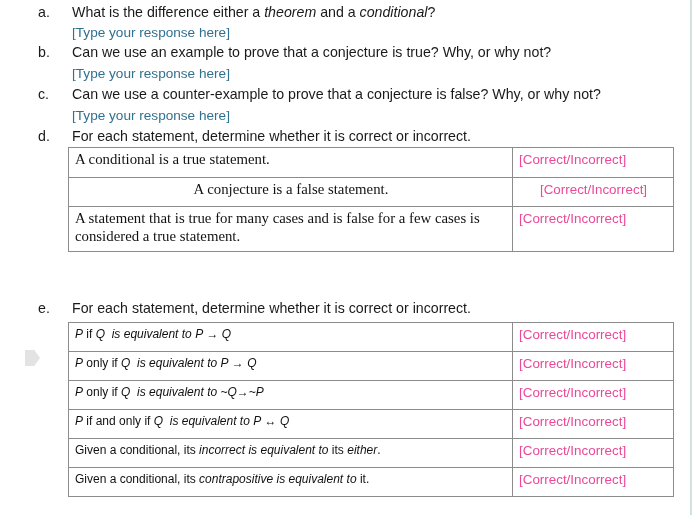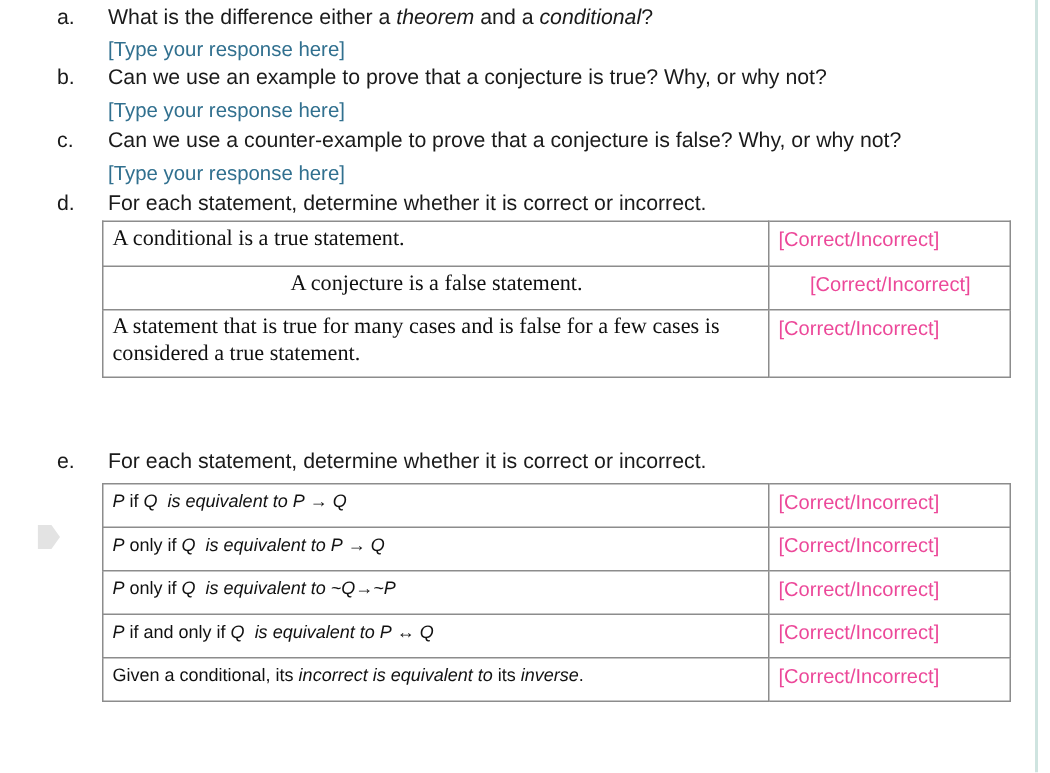--- a/index.html
+++ b/index.html
@@ -216,21 +216,25 @@
     </tr>
     <tr>
       <td class="stmt-cell"><span class="var">P</span>&nbsp;only&nbsp;if&nbsp;<span class="var">Q</span>&nbsp;&nbsp;<em>is</em>&nbsp;<em>equivalent</em>&nbsp;<em>to</em>&nbsp;<span class="var">~Q→~P</span></td>
       <td class="mark-cell">[Correct/Incorrect]</td>
     </tr>
     <tr>
       <td class="stmt-cell"><span class="var">P</span>&nbsp;if&nbsp;and&nbsp;only&nbsp;if&nbsp;<span class="var">Q</span>&nbsp;&nbsp;<em>is</em>&nbsp;<em>equivalent</em>&nbsp;<em>to</em>&nbsp;<span class="var">P</span>&nbsp;↔&nbsp;<span class="var">Q</span></td>
       <td class="mark-cell">[Correct/Incorrect]</td>
     </tr>
     <tr>
-      <td class="stmt-cell">Given&nbsp;a&nbsp;conditional,&nbsp;its&nbsp;<em>incorrect</em>&nbsp;<em>is</em>&nbsp;<em>equivalent</em>&nbsp;<em>to</em>&nbsp;its&nbsp;<em>inverse</em>.</td>
+      <td class="stmt-cell">Given&nbsp;a&nbsp;conditional,&nbsp;its&nbsp;<em>incorrect</em>&nbsp;<em>is</em>&nbsp;<em>equivalent</em>&nbsp;<em>to</em>&nbsp;its&nbsp;<em>either</em>.</td>
+      <td class="mark-cell">[Correct/Incorrect]</td>
+    </tr>
+    <tr>
+      <td class="stmt-cell">Given&nbsp;a&nbsp;conditional,&nbsp;its&nbsp;<em>contrapositive</em>&nbsp;<em>is</em>&nbsp;<em>equivalent</em>&nbsp;<em>to</em>&nbsp;it.</td>
       <td class="mark-cell">[Correct/Incorrect]</td>
     </tr>
   </tbody>
     </table>
 
   <div class="margin-marker"></div>
   <div class="page-edge-rule"></div>
 
 </div>
 

